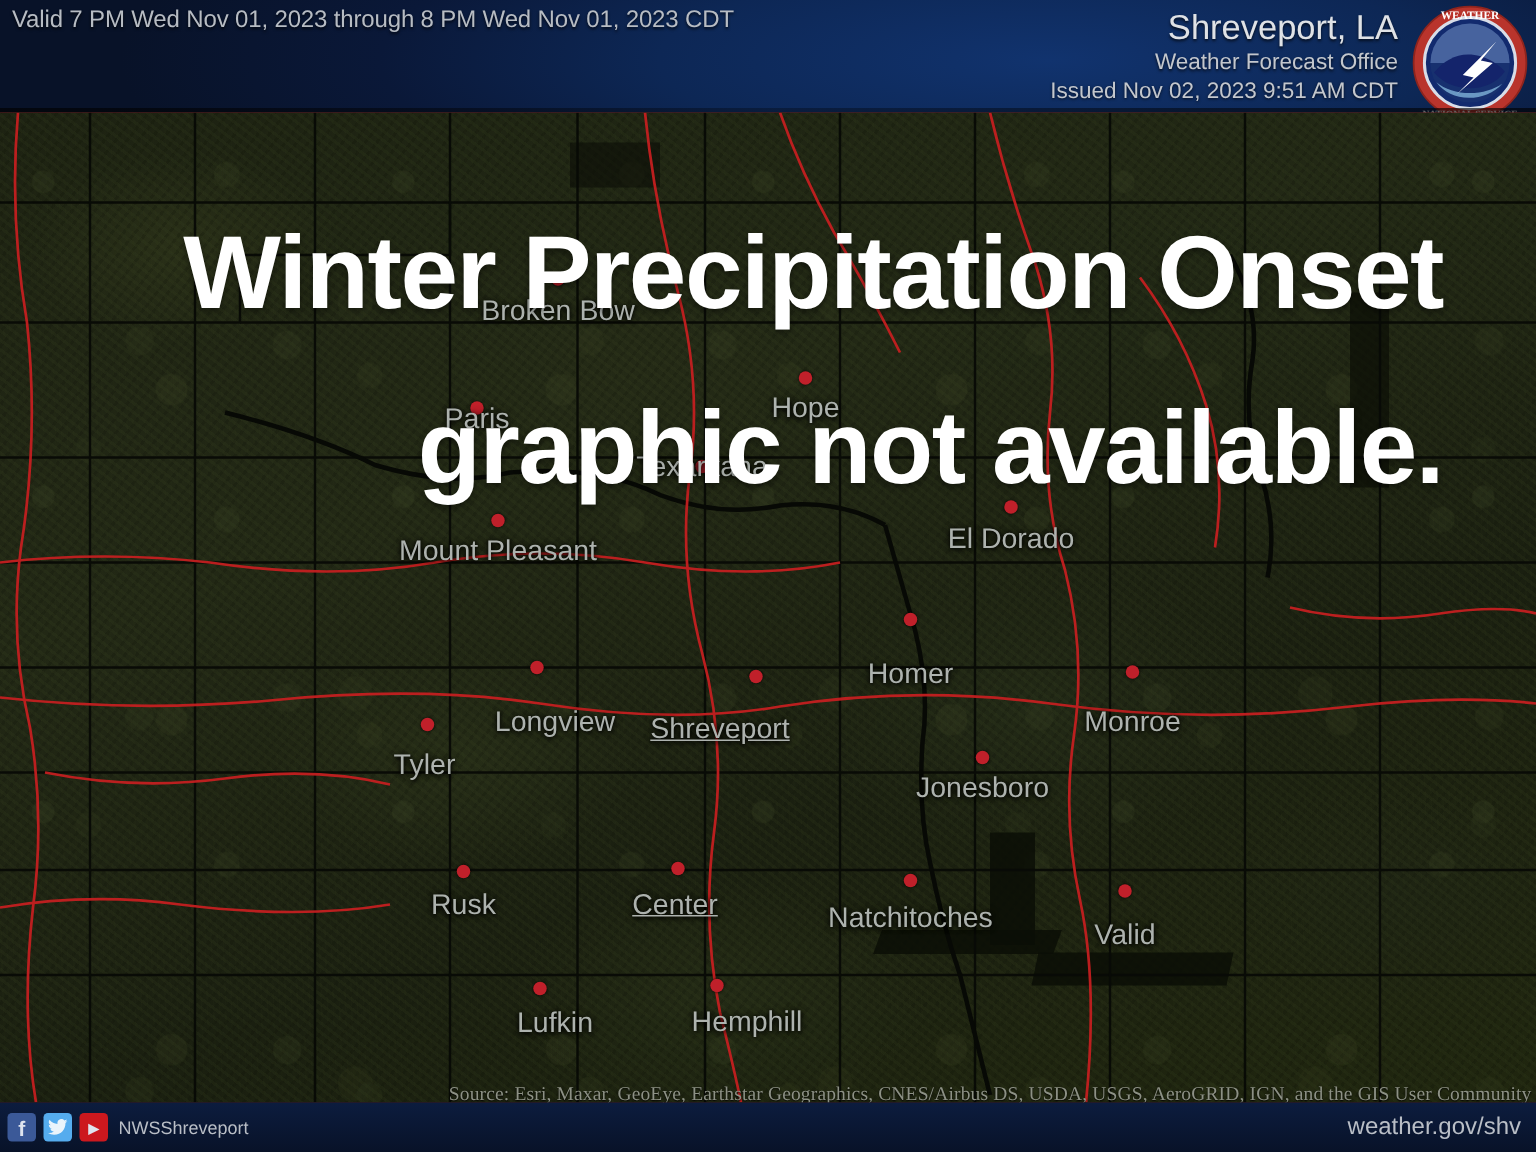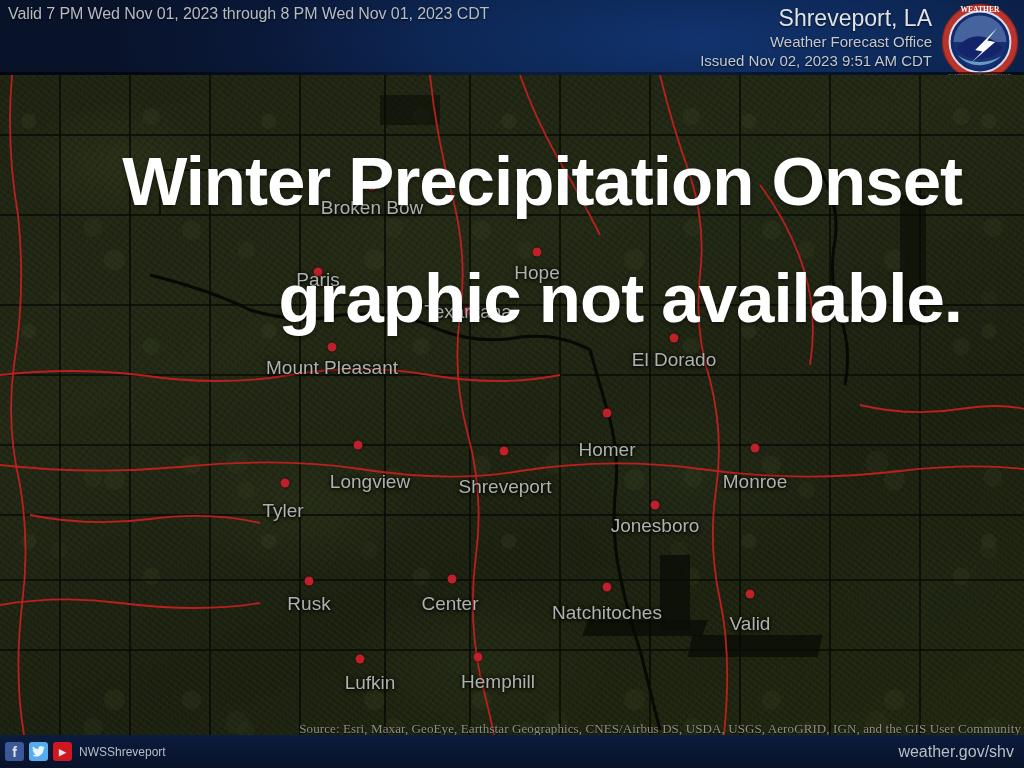--- a/index.html
+++ b/index.html
@@ -256,31 +256,31 @@
         <div class="city-label" style="left: 468px; top: 226px;">Texarkana</div>
         <div class="city-dot" style="left: 674px; top: 263px; background: rgb(192, 32, 42);"></div>
         <div class="city-label" style="left: 674px; top: 274px;">El Dorado</div>
         <div class="city-dot" style="left: 332px; top: 272px; background: rgb(192, 32, 42);"></div>
         <div class="city-label" style="left: 332px; top: 282px;">Mount Pleasant</div>
         <div class="city-dot" style="left: 607px; top: 338px; background: rgb(192, 32, 42);"></div>
         <div class="city-label" style="left: 607px; top: 364px;">Homer</div>
         <div class="city-dot" style="left: 358px; top: 370px; background: rgb(192, 32, 42);"></div>
         <div class="city-label" style="left: 370px; top: 396px;">Longview</div>
         <div class="city-dot" style="left: 504px; top: 376px; background: rgb(192, 32, 42);"></div>
-        <div class="city-label" style="left: 505px; top: 401px;">Shreveport</div>
+        <div class="city-label" style="left: 480px; top: 401px; text-decoration: underline;">Shreveport</div>
         <div class="city-dot" style="left: 755px; top: 373px; background: rgb(192, 32, 42);"></div>
         <div class="city-label" style="left: 755px; top: 396px;">Monroe</div>
         <div class="city-dot" style="left: 285px; top: 408px; background: rgb(192, 32, 42);"></div>
         <div class="city-label" style="left: 283px; top: 425px;">Tyler</div>
         <div class="city-dot" style="left: 655px; top: 430px; background: rgb(192, 32, 42);"></div>
         <div class="city-label" style="left: 655px; top: 440px;">Jonesboro</div>
         <div class="city-dot" style="left: 309px; top: 506px; background: rgb(192, 32, 42);"></div>
         <div class="city-label" style="left: 309px; top: 518px;">Rusk</div>
         <div class="city-dot" style="left: 452px; top: 504px; background: rgb(192, 32, 42);"></div>
-        <div class="city-label" style="left: 450px; top: 518px;">Center</div>
+        <div class="city-label" style="left: 450px; top: 518px; text-decoration: underline;">Center</div>
         <div class="city-dot" style="left: 607px; top: 512px; background: rgb(192, 32, 42);"></div>
         <div class="city-label" style="left: 607px; top: 527px;">Natchitoches</div>
         <div class="city-dot" style="left: 750px; top: 519px; background: rgb(192, 32, 42);"></div>
         <div class="city-label" style="left: 750px; top: 538px;">Valid</div>
         <div class="city-dot" style="left: 360px; top: 584px; background: rgb(192, 32, 42);"></div>
         <div class="city-label" style="left: 370px; top: 597px;">Lufkin</div>
         <div class="city-dot" style="left: 478px; top: 582px; background: rgb(192, 32, 42);"></div>
         <div class="city-label" style="left: 498px; top: 596px;">Hemphill</div>
       </div>
 

